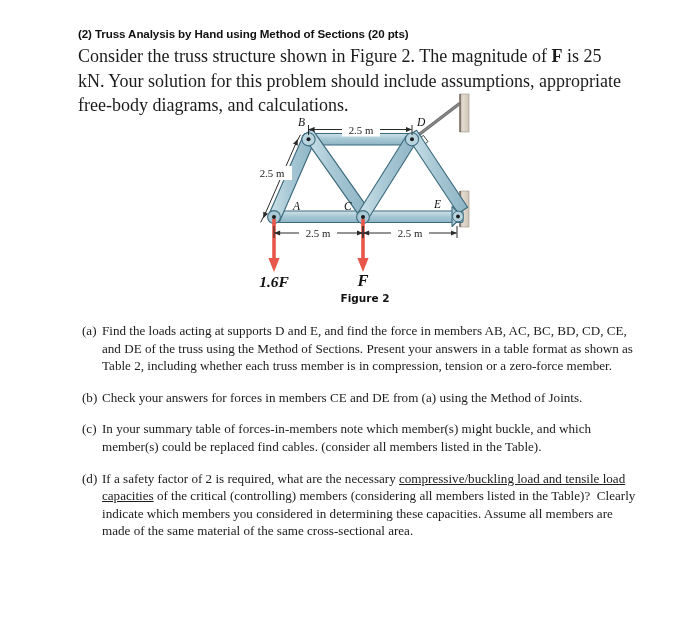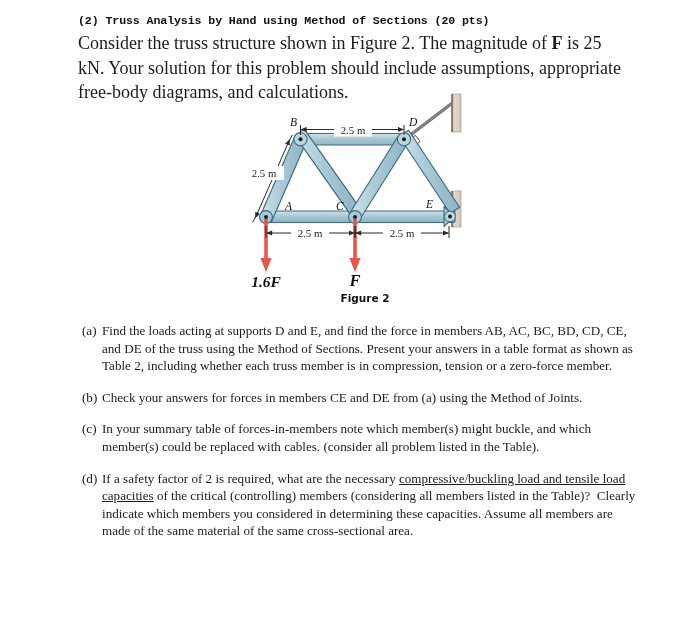--- a/index.html
+++ b/index.html
@@ -23,42 +23,42 @@
   }
 
   
   .prob-head {
     position: absolute;
     left: 78px;
     top: 14px;
     width: 560px;
   }
   .prob-title {
-    font-family: Liberation Mono, monospace;
+    font-family: Liberation Sans, sans-serif;
     font-weight: bold;
     font-size: 11.6px;
     letter-spacing: -0.1px;
     color: #101010;
-    margin: 0 0 3px 0;
+    margin: 13px 0 3px 0;
     line-height: 1.25;
   }
   .prob-intro {
     font-family: "Liberation Serif", serif;
     font-size: 18px;
     line-height: 1.335;
     color: #1b1b1b;
     margin: 0;
     width: 548px;
   }
   .prob-intro b { font-weight: bold; }
 
   
   .figure-wrap {
     position: absolute;
-    left: 230px;
+    left: 238px;
     top: 86px;
     width: 270px;
     height: 225px;
   }
   .figure-caption {
     position: absolute;
     left: 230px;
     top: 292px;
     width: 270px;
     text-align: center;
@@ -254,21 +254,21 @@
     <div class="qitem">
       <div class="qmark">(a)</div>
       <div class="qbody">Find the loads acting at supports D and E, and find the force in members AB, AC, BC, BD, CD, CE, and DE of the truss using the Method of Sections. Present your answers in a table format as shown as Table 2, including whether each truss member is in compression, tension or a zero-force member.</div>
     </div>
     <div class="qitem">
       <div class="qmark">(b)</div>
       <div class="qbody">Check your answers for forces in members CE and DE from (a) using the Method of Joints.</div>
     </div>
     <div class="qitem">
       <div class="qmark">(c)</div>
-      <div class="qbody">In your summary table of forces-in-members note which member(s) might buckle, and which member(s) could be replaced with cables. (consider all problem listed in the Table).</div>
+      <div class="qbody">In your summary table of forces-in-members note which member(s) might buckle, and which member(s) could be replaced find cables. (consider all members listed in the Table).</div>
     </div>
     <div class="qitem">
       <div class="qmark">(d)</div>
       <div class="qbody">If a safety factor of 2 is required, what are the necessary <span class="u">compressive/buckling load and tensile load capacities</span> of the critical (controlling) members (considering all members listed in the Table)?&nbsp; Clearly indicate which members you considered in determining these capacities. Assume all members are made of the same material of the same cross-sectional area.</div>
     </div>
   </div>
 
 </div>
 
 </body></html>

